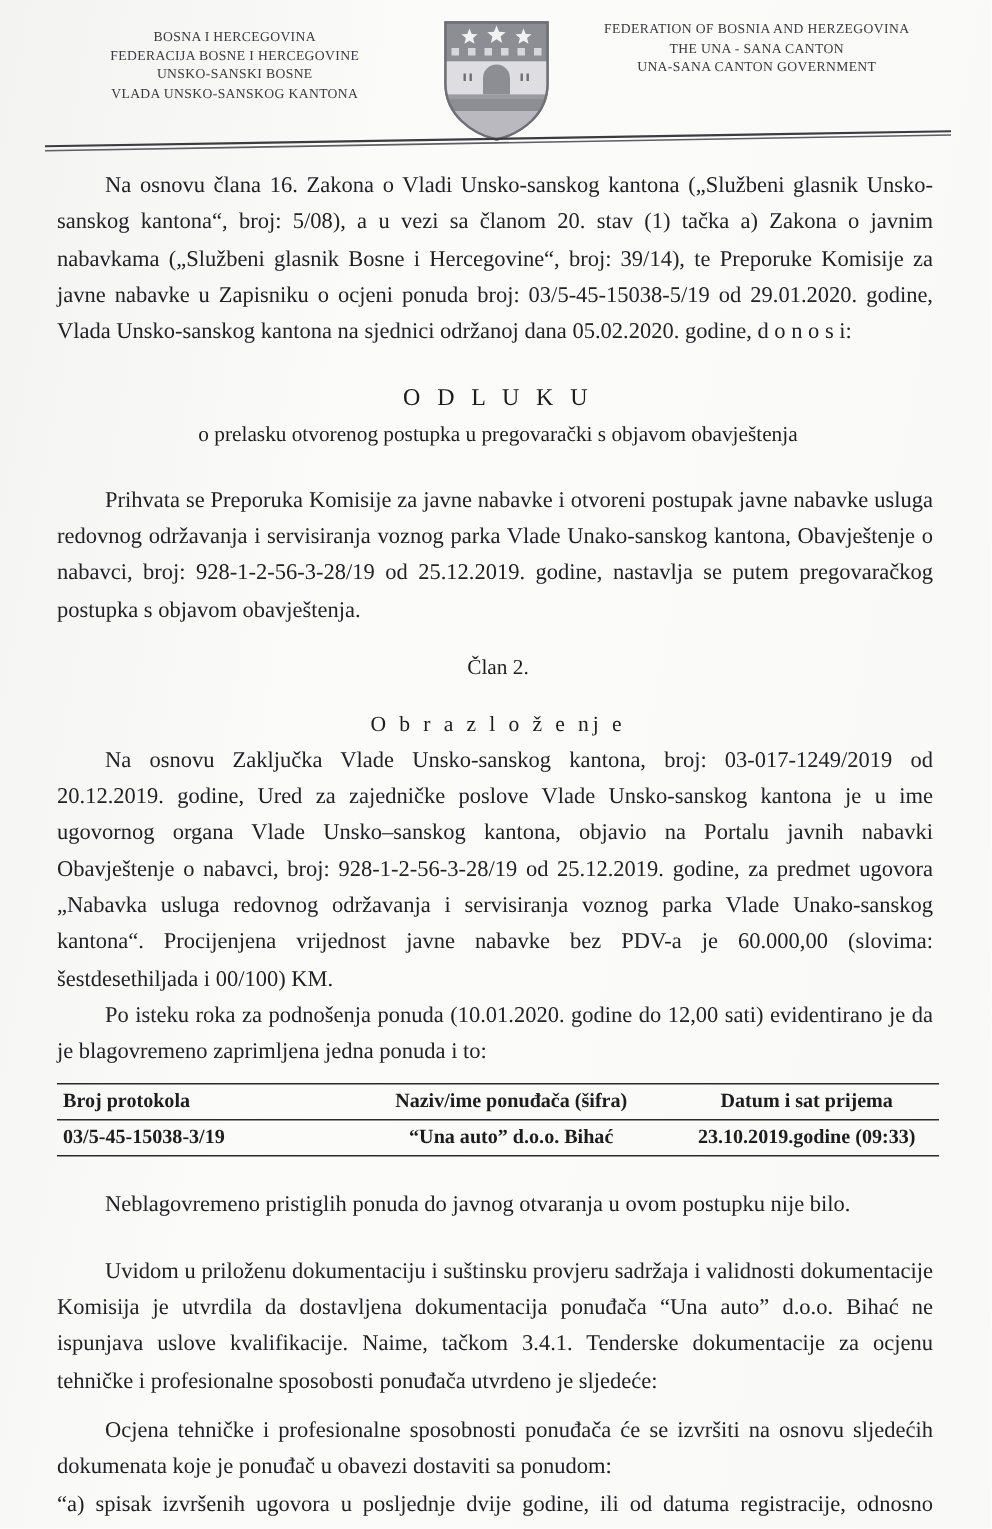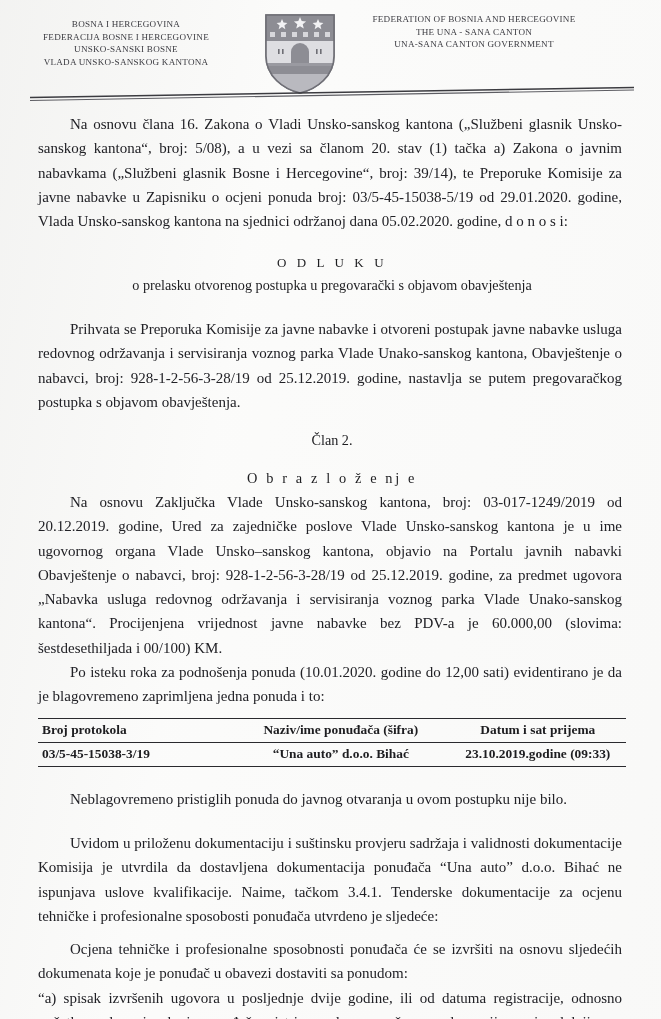--- a/index.html
+++ b/index.html
@@ -27,21 +27,21 @@
   }
 
   
   .letterhead {
     position: absolute;
     top: 10px;
     left: 0;
     right: 0;
     display: flex;
     align-items: flex-start;
-    justify-content: flex-start;
+    justify-content: center;
   }
   .lh-block {
     width: 252px;
     text-align: center;
     font-family: "Liberation Serif", "DejaVu Serif", serif;
     font-size: 9.1px;
     line-height: 1.38;
     letter-spacing: 0.25px;
     color: #3a3a40;
   }
@@ -86,21 +86,21 @@
   .gap-md { height: 15px; }
   .gap-lg { height: 20px; }
 
   .centered {
     text-align: center;
     font-size: 14.2px;
     line-height: 1.6;
   }
   .spaced-caps {
     letter-spacing: 3.6px;
-    font-size: 13px;
+    font-size: 16px;
   }
   .spaced-word {
     letter-spacing: 2.6px;
     font-size: 14.4px;
   }
   .article-head {
     text-align: center;
     font-size: 14.2px;
     line-height: 1.6;
   }
@@ -189,21 +189,21 @@
           <path d="M19 7 l1.5 3.6 3.9 .3 -3 2.5 .95 3.8 -3.35 -2.1 -3.35 2.1 .95 -3.8 -3 -2.5 3.9 -.3 Z"></path>
           <path d="M37 5 l1.7 4.1 4.4 .35 -3.4 2.85 1.08 4.3 -3.78 -2.4 -3.78 2.4 1.08 -4.3 -3.4 -2.85 4.4 -.35 Z"></path>
           <path d="M55 7 l1.5 3.6 3.9 .3 -3 2.5 .95 3.8 -3.35 -2.1 -3.35 2.1 .95 -3.8 -3 -2.5 3.9 -.3 Z"></path>
         </g>
       </g>
       <path d="M3 3 H71 V44 C71 64 54 77 37 81 C20 77 3 64 3 44 Z" fill="none" stroke="#6f6f76" stroke-width="1.6"></path>
     </svg>
   </div>
 
   <div class="lh-block lh-right">
-    <div>FEDERATION OF BOSNIA AND  HERCEGOVINE</div>
+    <div>FEDERATION OF BOSNIA AND  HERZEGOVINA</div>
     <div>THE UNA - SANA CANTON</div>
     <div>UNA-SANA CANTON GOVERNMENT</div>
   </div>
 </div>
 
 <div class="rule">
   <svg width="608" height="18" viewBox="0 0 608 18" aria-hidden="true">
     <line x1="2" y1="11.5" x2="606" y2="1.5" stroke="#3b3b40" stroke-width="1.5"></line>
     <line x1="2" y1="14.5" x2="606" y2="4.0" stroke="#5d5d63" stroke-width="1.1"></line>
   </svg>

